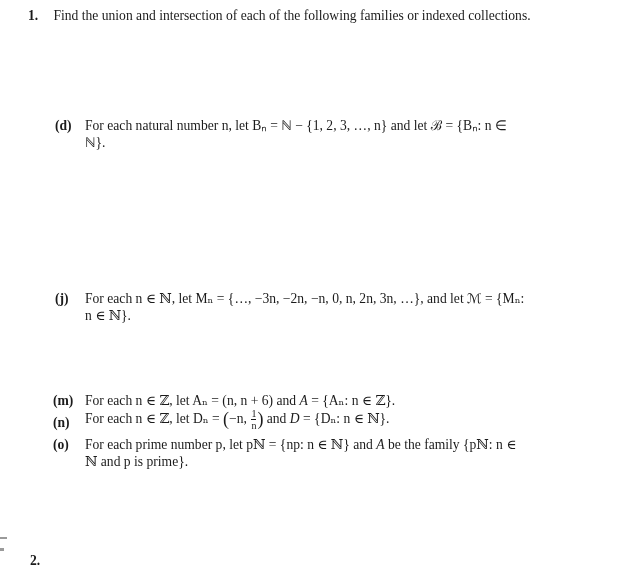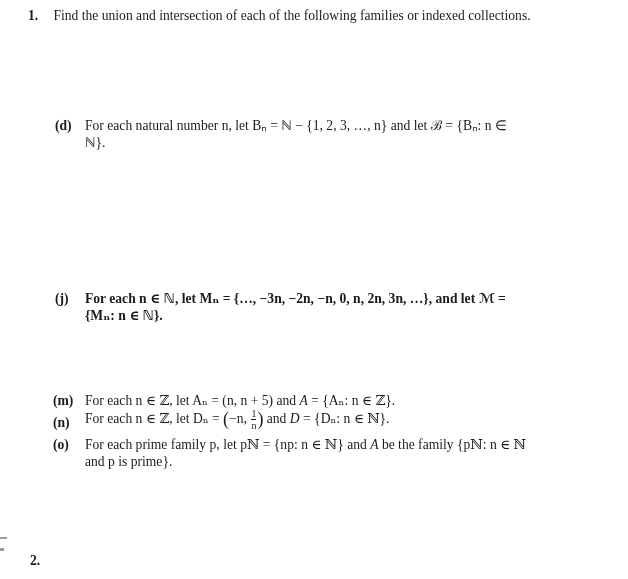--- a/index.html
+++ b/index.html
@@ -34,29 +34,29 @@
 
 <div class="page">
 
   <span class="pnum" style="left:28px; top:7px;">1.</span>
   <div class="txt" style="left:52px; top:7px; width:480px;text-align:center;">Find the union and intersection of each of the following families or indexed collections.</div>
 
   <span class="plabel" style="left:55px; top:117px;">(d)</span>
   <div class="txt" style="left:85px; top:117px; width:442px;font-family:Liberation Serif, serif;">For each natural number n, let Bₙ = ℕ − {1, 2, 3, …, n} and let ℬ = {Bₙ: n ∈ ℕ}.</div>
 
   <span class="plabel" style="left:55px; top:290px;">(j)</span>
-  <div class="txt" style="left:85px; top:290px; width:446px;font-weight:bold;">For each n ∈ ℕ, let Mₙ = {…, −3n, −2n, −n, 0, n, 2n, 3n, …}, and let ℳ = {Mₙ: n ∈ ℕ}.</div>
+  <div class="txt" style="left:85px; top:290px; width:446px;">For each n ∈ ℕ, let Mₙ = {…, −3n, −2n, −n, 0, n, 2n, 3n, …}, and let ℳ = {Mₙ: n ∈ ℕ}.</div>
 
   <span class="plabel" style="left:53px; top:392px;">(m)</span>
-  <div class="txt" style="left:85px; top:392px; width:470px;"><span>For each n ∈ ℤ, let Aₙ = (n, n + 5) and </span><span class="scr">A</span><span> = {Aₙ: n ∈ ℤ}.</span></div>
+  <div class="txt" style="left:85px; top:392px; width:470px;"><span>For each n ∈ ℤ, let Aₙ = (n, n + 6) and </span><span class="scr">A</span><span> = {Aₙ: n ∈ ℤ}.</span></div>
 
   <span class="plabel" style="left:53px; top:414px;">(n)</span>
   <div class="txt nrow" style="left:85px; top:406px; width:480px;"><span>For each n ∈ ℤ, let Dₙ = </span><span class="bigp">(</span><span>−n, </span><span class="frac"><span class="fnum">1</span><span class="fden">n</span></span><span class="bigp">)</span><span> and </span><span class="scr">D</span><span> = {Dₙ: n ∈ ℕ}.</span></div>
 
   <span class="plabel" style="left:53px; top:436px;">(o)</span>
-  <div class="txt" style="left:85px; top:436px; width:442px;"><span>For each prime family p, let pℕ = {np: n ∈ ℕ} and </span><span class="scr">A</span><span> be the family {pℕ: n ∈ ℕ and p is prime}.</span></div>
+  <div class="txt" style="left:85px; top:436px; width:442px;"><span>For each prime number p, let pℕ = {np: n ∈ ℕ} and </span><span class="scr">A</span><span> be the family {pℕ: n ∈ ℕ and p is prime}.</span></div>
 
   <span class="pnum" style="left:30px; top:552px;">2.</span>
 
   <div class="mark mark1"></div>
   <div class="mark mark2"></div>
 
 </div>
 
 </body></html>

